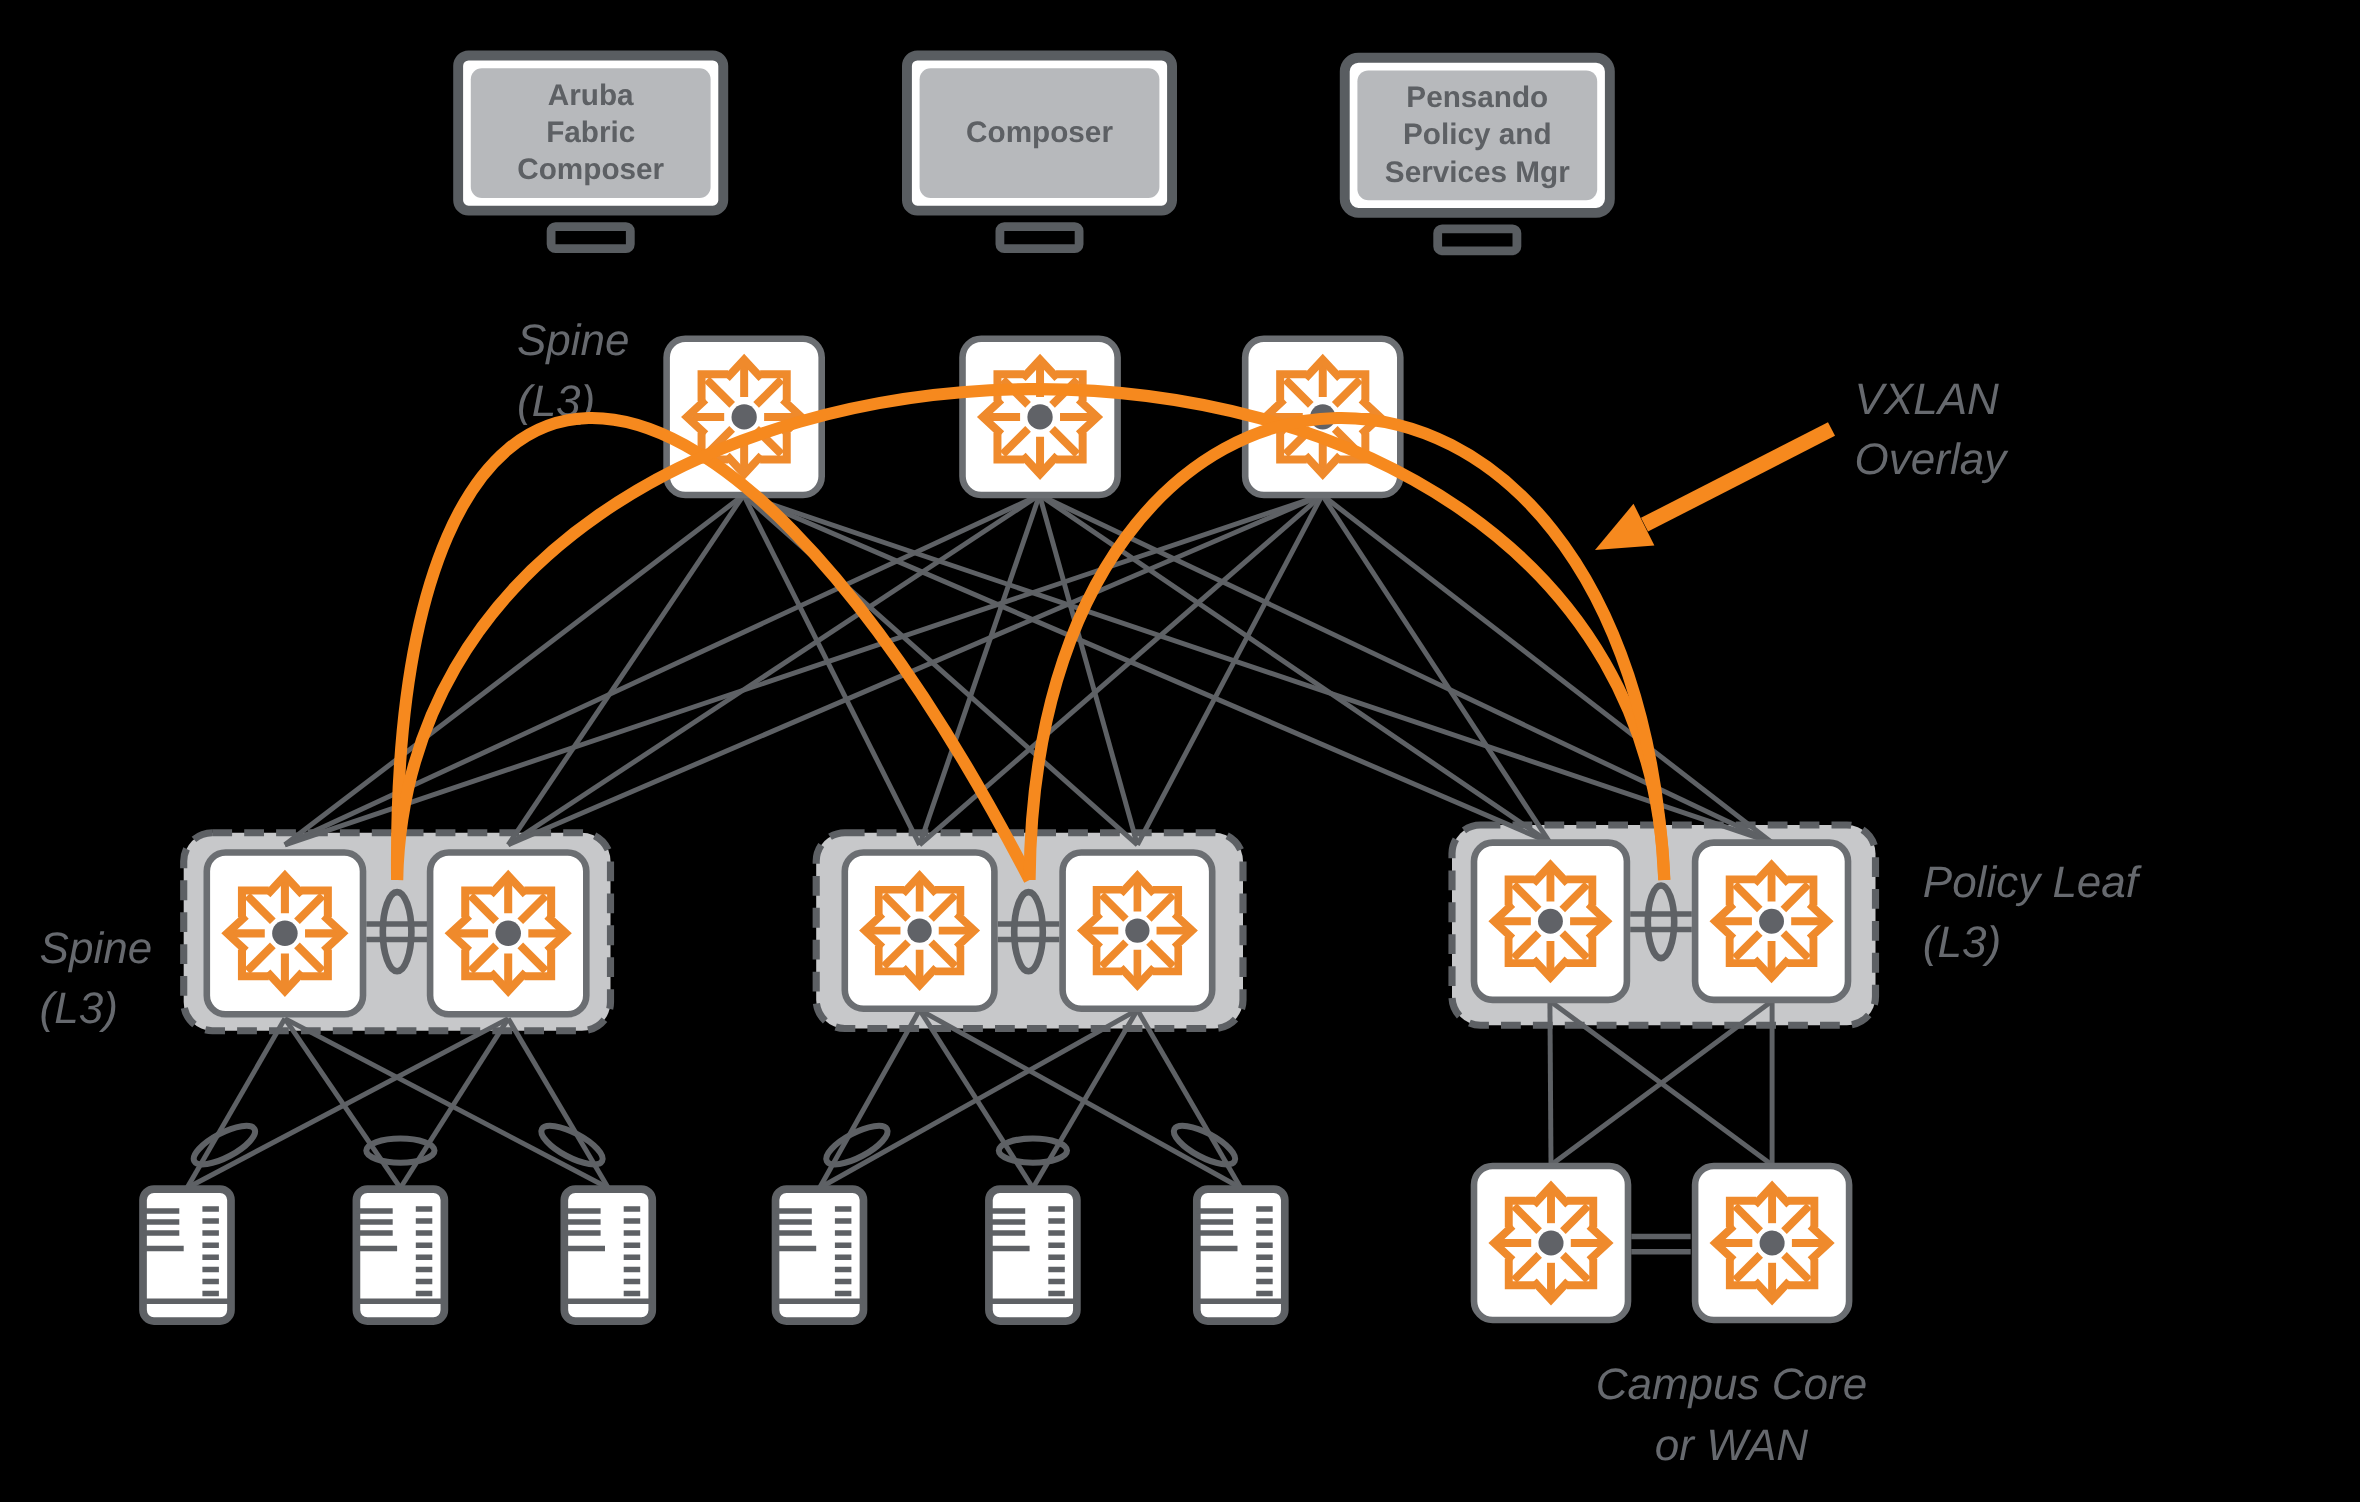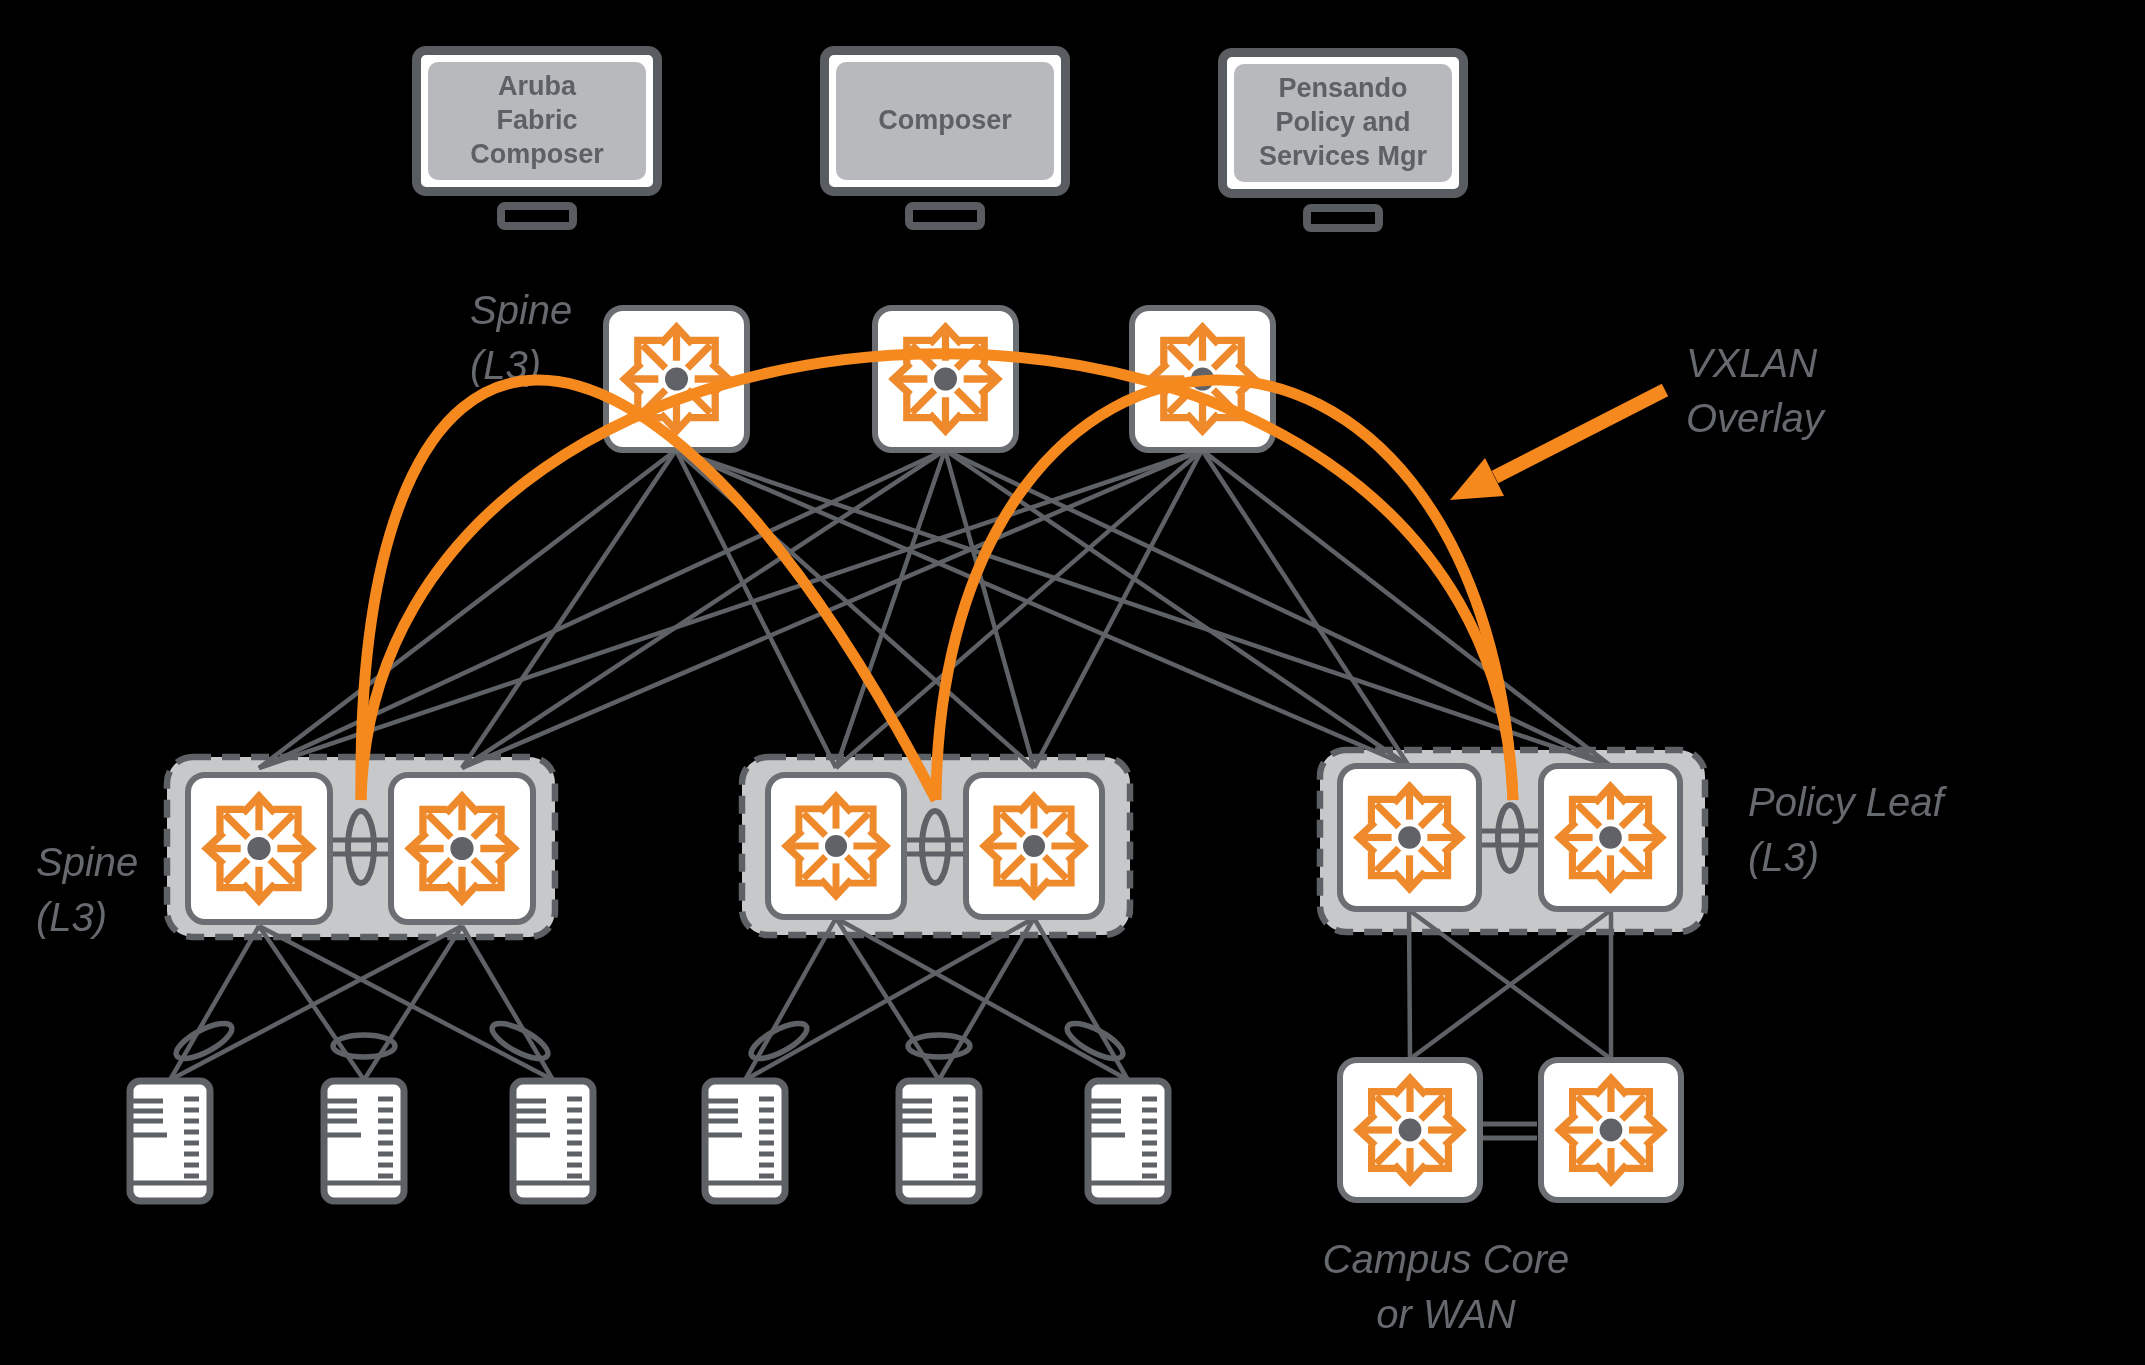--- a/index.html
+++ b/index.html
@@ -157,21 +157,21 @@
   </div>
   <div class="stand" style="left:497px;top:202px;"></div>
 
   <div class="monitor" style="left:820px;top:46px;">
     <div class="screen">
       <div class="mlabel">Composer</div>
     </div>
   </div>
   <div class="stand" style="left:905px;top:202px;"></div>
 
-  <div class="monitor" style="left:1218px;top:48px;">
+  <div class="monitor" style="left:1218px;top:48px;border-radius:17px;">
     <div class="screen">
       <div class="mlabel">Pensando
 Policy and
 Services Mgr</div>
     </div>
   </div>
   <div class="stand" style="left:1303px;top:204px;"></div>
 
   <div class="node" style="left:603px;top:305px;width:147px;height:148px;">
     <svg viewBox="0 0 100 100">
@@ -253,21 +253,21 @@
     </svg>
 
   <div class="dlabel" style="left:470px;top:283px;">Spine
 (L3)</div>
   <div class="dlabel" style="left:36px;top:835px;">Spine
 (L3)</div>
   <div class="dlabel" style="left:1748px;top:775px;">Policy Leaf
 (L3)</div>
   <div class="dlabel" style="left:1686px;top:336px;">VXLAN
 Overlay</div>
-  <div class="dlabel centered" style="left:1296px;top:1232px;width:300px;">Campus Core
+  <div class="dlabel centered" style="left:1424px;top:1232px;width:300px;">Campus Core
 or WAN</div>
 
   <svg id="overlay" class="layer" width="2145" height="1365" viewBox="0 0 2145 1365">
     <g stroke="#F6891E" stroke-width="11" fill="none">
       <path d="M361,800 C355,250 640,230 936,800"></path>
       <path d="M361,800 C375,215 1495,195 1513,800"></path>
       <path d="M936,800 C940,250 1485,230 1513,800"></path>
     </g>
     <g>
       <line x1="1665" y1="390" x2="1495" y2="477" stroke="#F6891E" stroke-width="14"></line>

